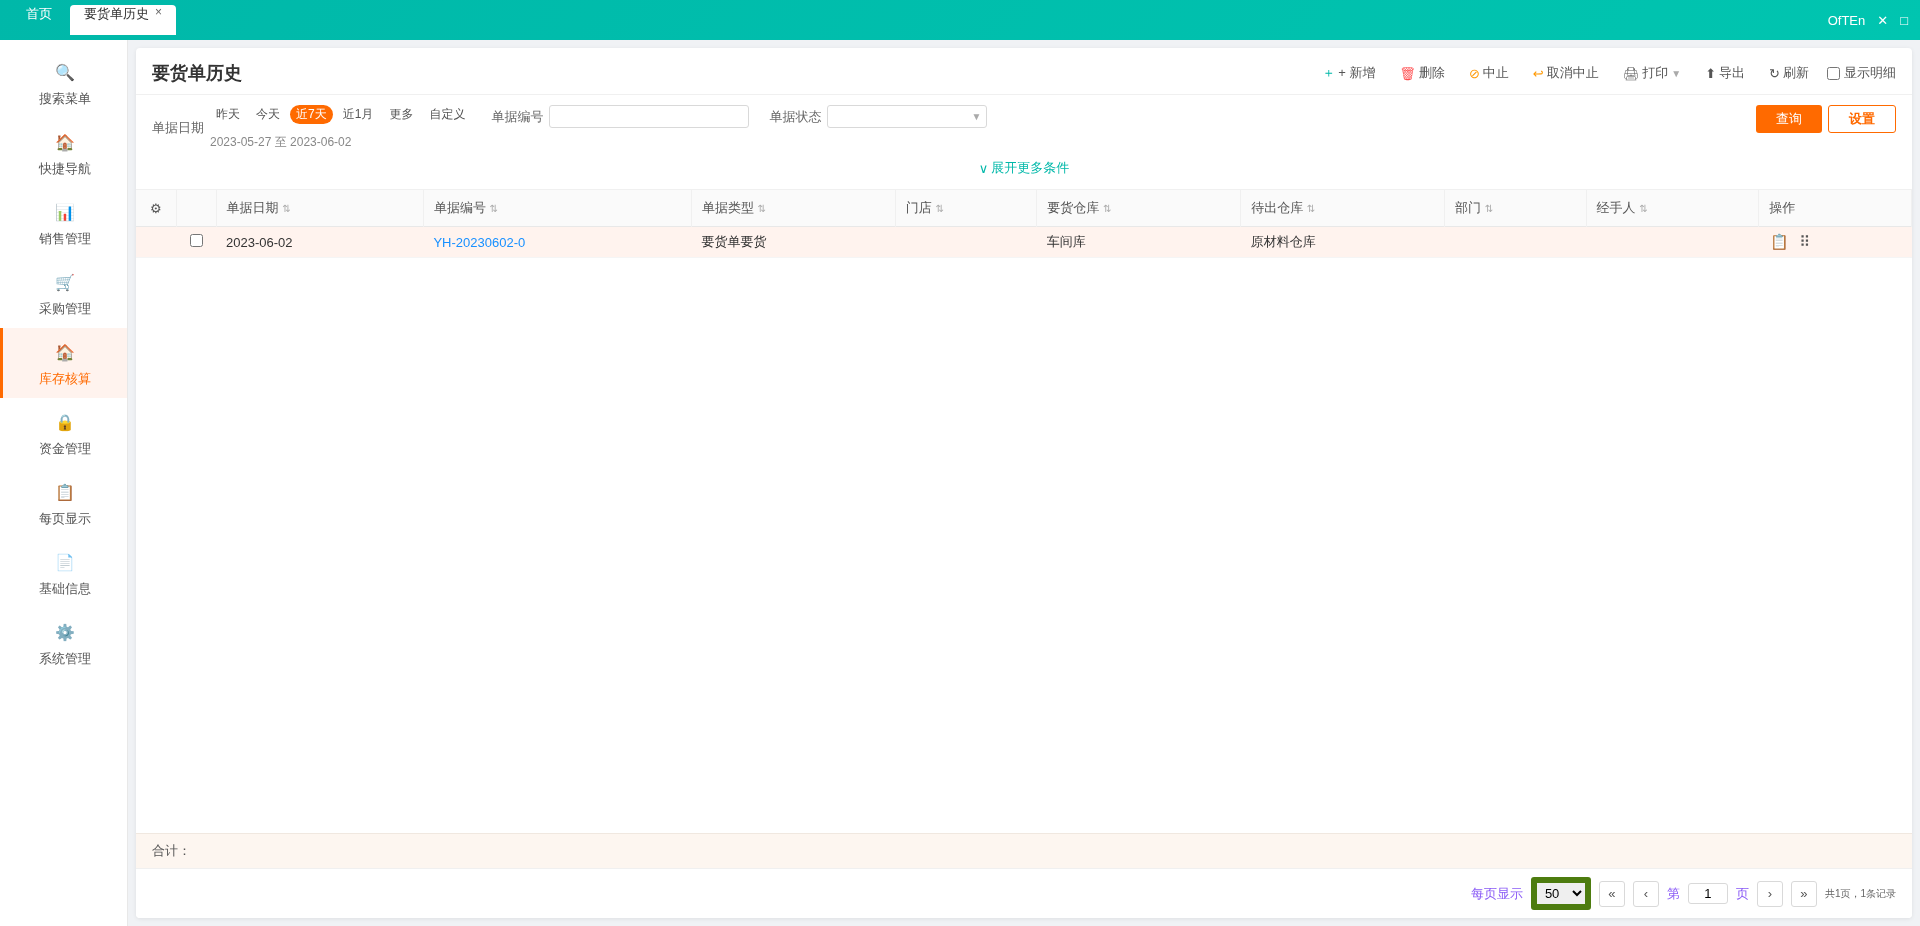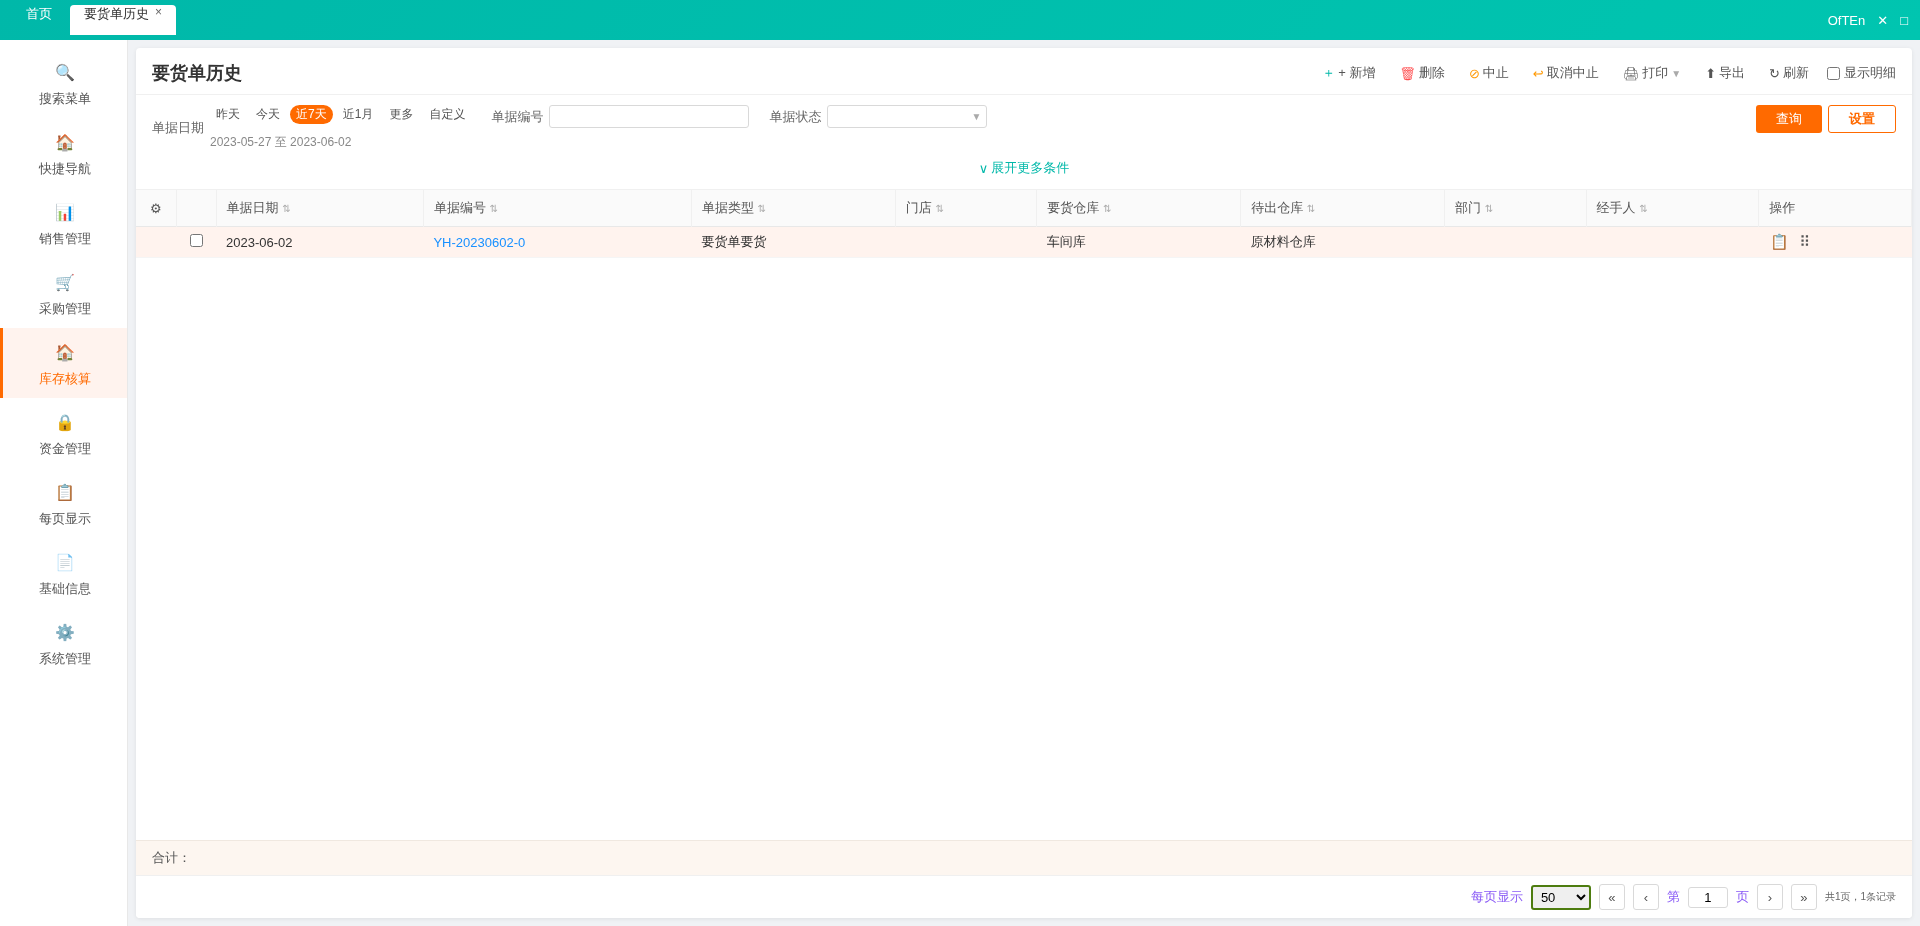--- a/index.html
+++ b/index.html
@@ -308,21 +308,21 @@
       align-items: center;
       justify-content: flex-end;
       padding: 8px 16px;
       border-top: 1px solid #f0f0f0;
       gap: 8px;
       flex-shrink: 0;
       background: #fff;
     }
     .pagination-label { color: #8b5cf6; font-size: 13px; }
     .pagination-select {
-      border: 2px solid #4d7c0f;
+      border: 6px solid #4d7c0f;
       border-radius: 3px;
       padding: 2px 4px;
       font-size: 13px;
       width: 60px;
       outline: none;
     }
     .pagination-btn {
       width: 26px;
       height: 26px;
       border: 1px solid #d9d9d9;

